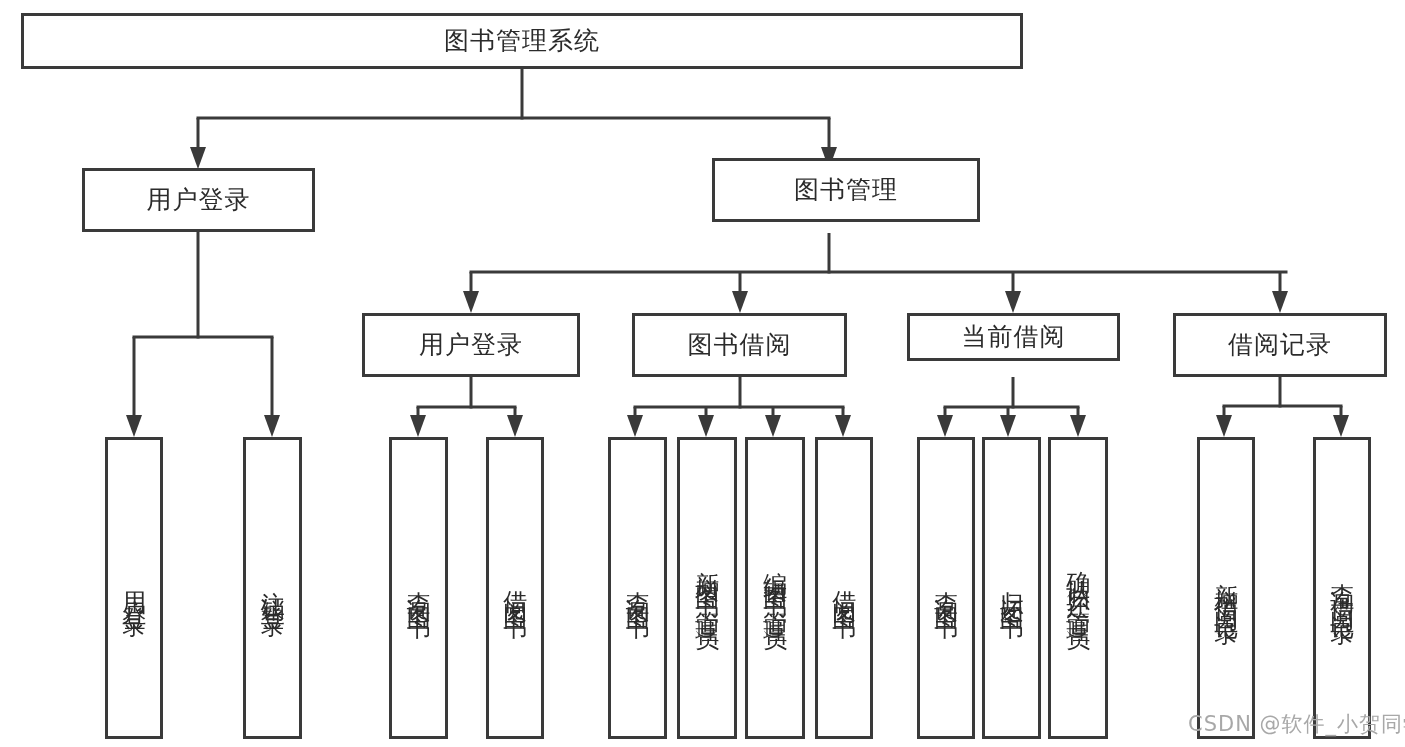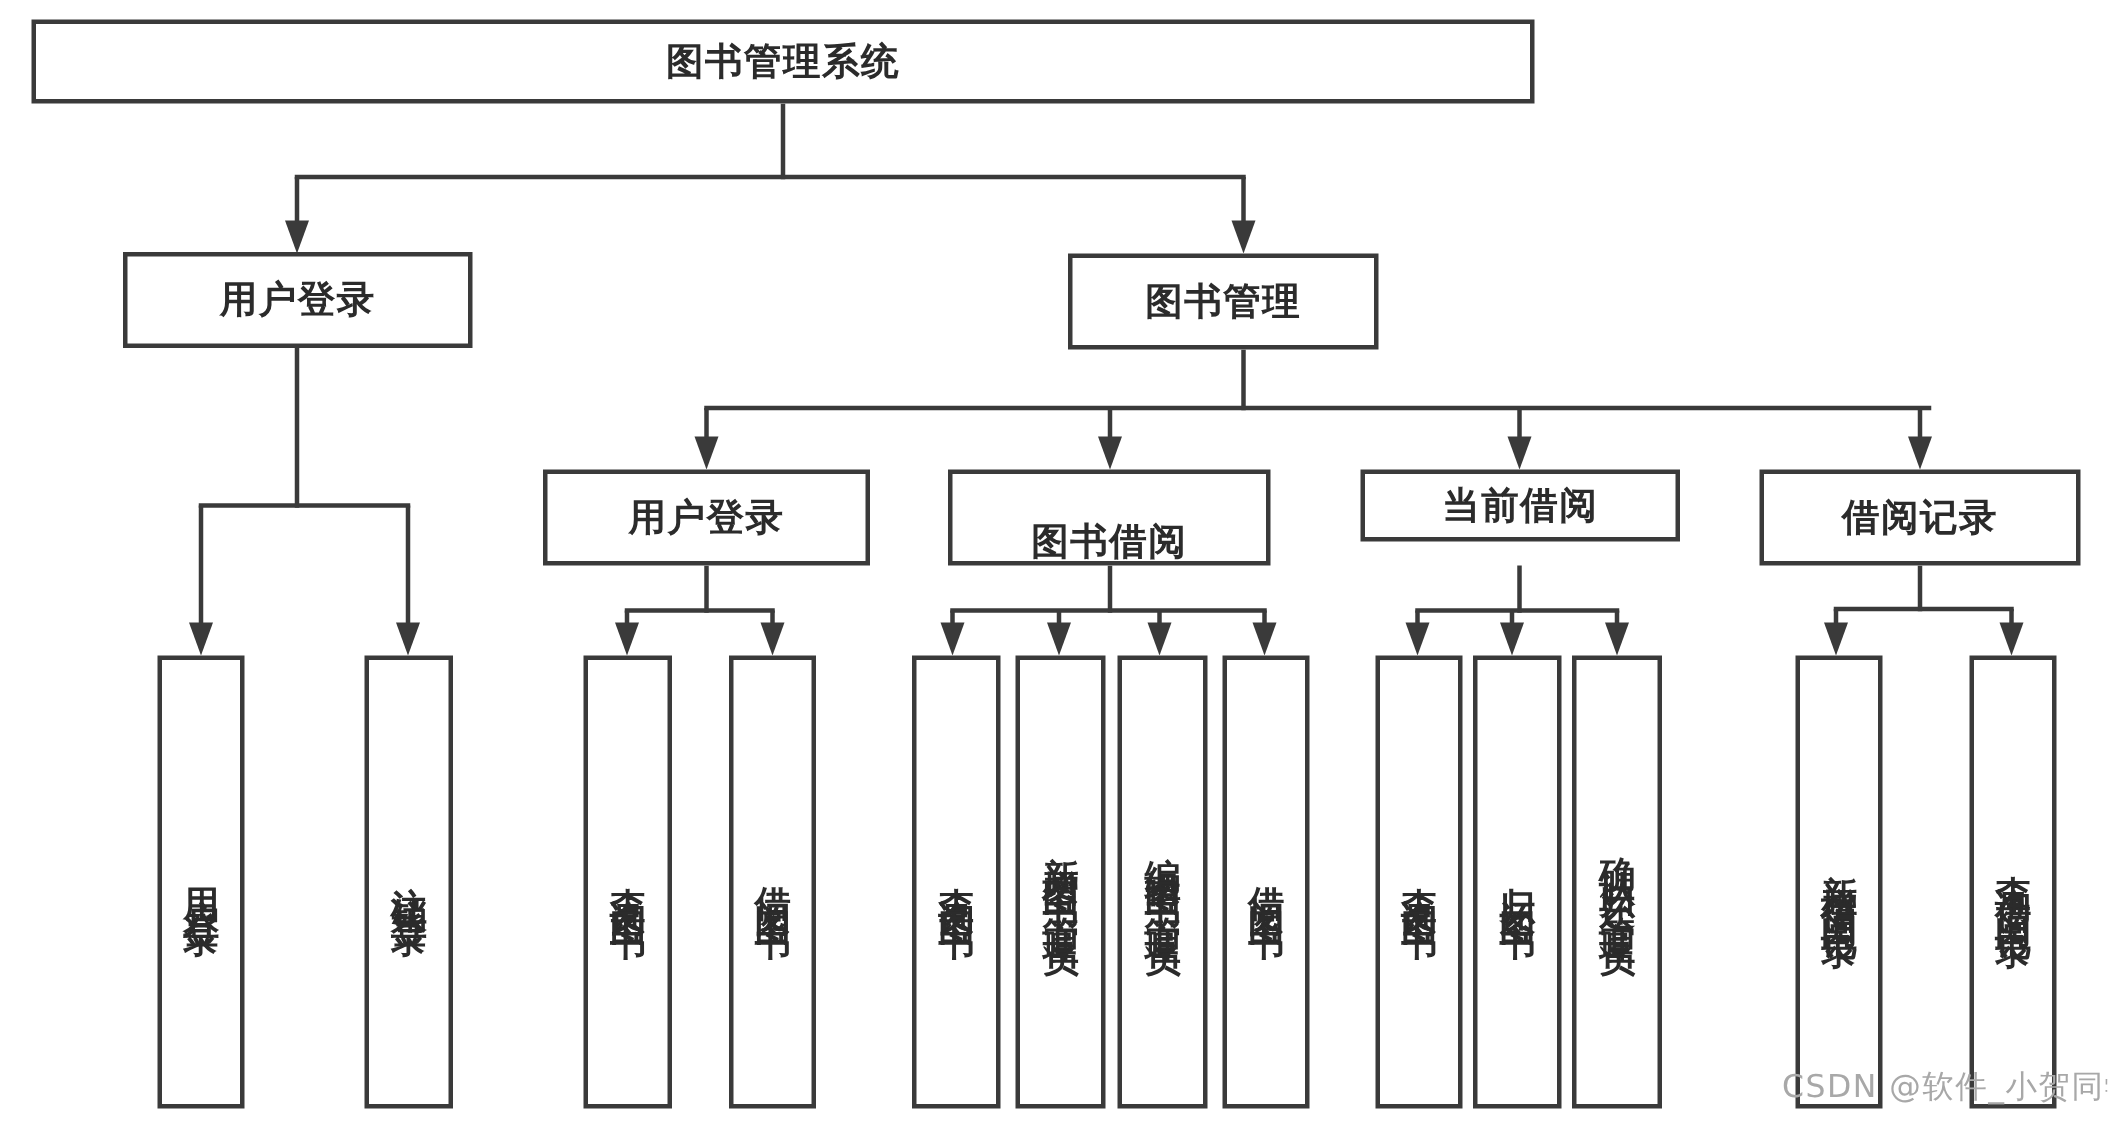--- a/index.html
+++ b/index.html
@@ -23,21 +23,20 @@
   .node{
     position:absolute;
     box-sizing:border-box;
     border:3px solid var(--line);
     background:#fff;
     display:flex;align-items:center;justify-content:center;
     text-align:center;
     font-size:25px;
     letter-spacing:1px;
     line-height:1.1;
-    font-weight:bold;
   }
   .leaf{
     font-size:24px;
   }
   .leaf .vtext{
     writing-mode:vertical-rl;
     text-orientation:mixed;
     letter-spacing:8px;
     white-space:nowrap;
   }
@@ -131,28 +130,28 @@
     </g>
   </svg>
 
   <div class="node" style="left:21px;top:13px;width:1002px;height:56px;">
     <span>图书管理系统</span>
   </div>
 
   <div class="node" style="left:82px;top:168px;width:233px;height:64px;">
     <span>用户登录</span>
   </div>
-  <div class="node" style="left:712px;top:169px;width:207px;height:64px;">
+  <div class="node" style="left:712px;top:158px;width:268px;height:64px;">
     <span>图书管理</span>
   </div>
 
   <div class="node" style="left:362px;top:313px;width:218px;height:64px;">
     <span>用户登录</span>
   </div>
-  <div class="node" style="left:632px;top:313px;width:215px;height:64px;align-items:flex-end;">
+  <div class="node" style="left:632px;top:313px;width:215px;height:64px;">
     <span>图书借阅</span>
   </div>
   <div class="node" style="left:907px;top:313px;width:213px;height:48px;">
     <span>当前借阅</span>
   </div>
   <div class="node" style="left:1173px;top:313px;width:214px;height:64px;">
     <span>借阅记录</span>
   </div>
 
   <div class="node leaf" style="left:105px;top:437px;width:58px;height:302px;">

